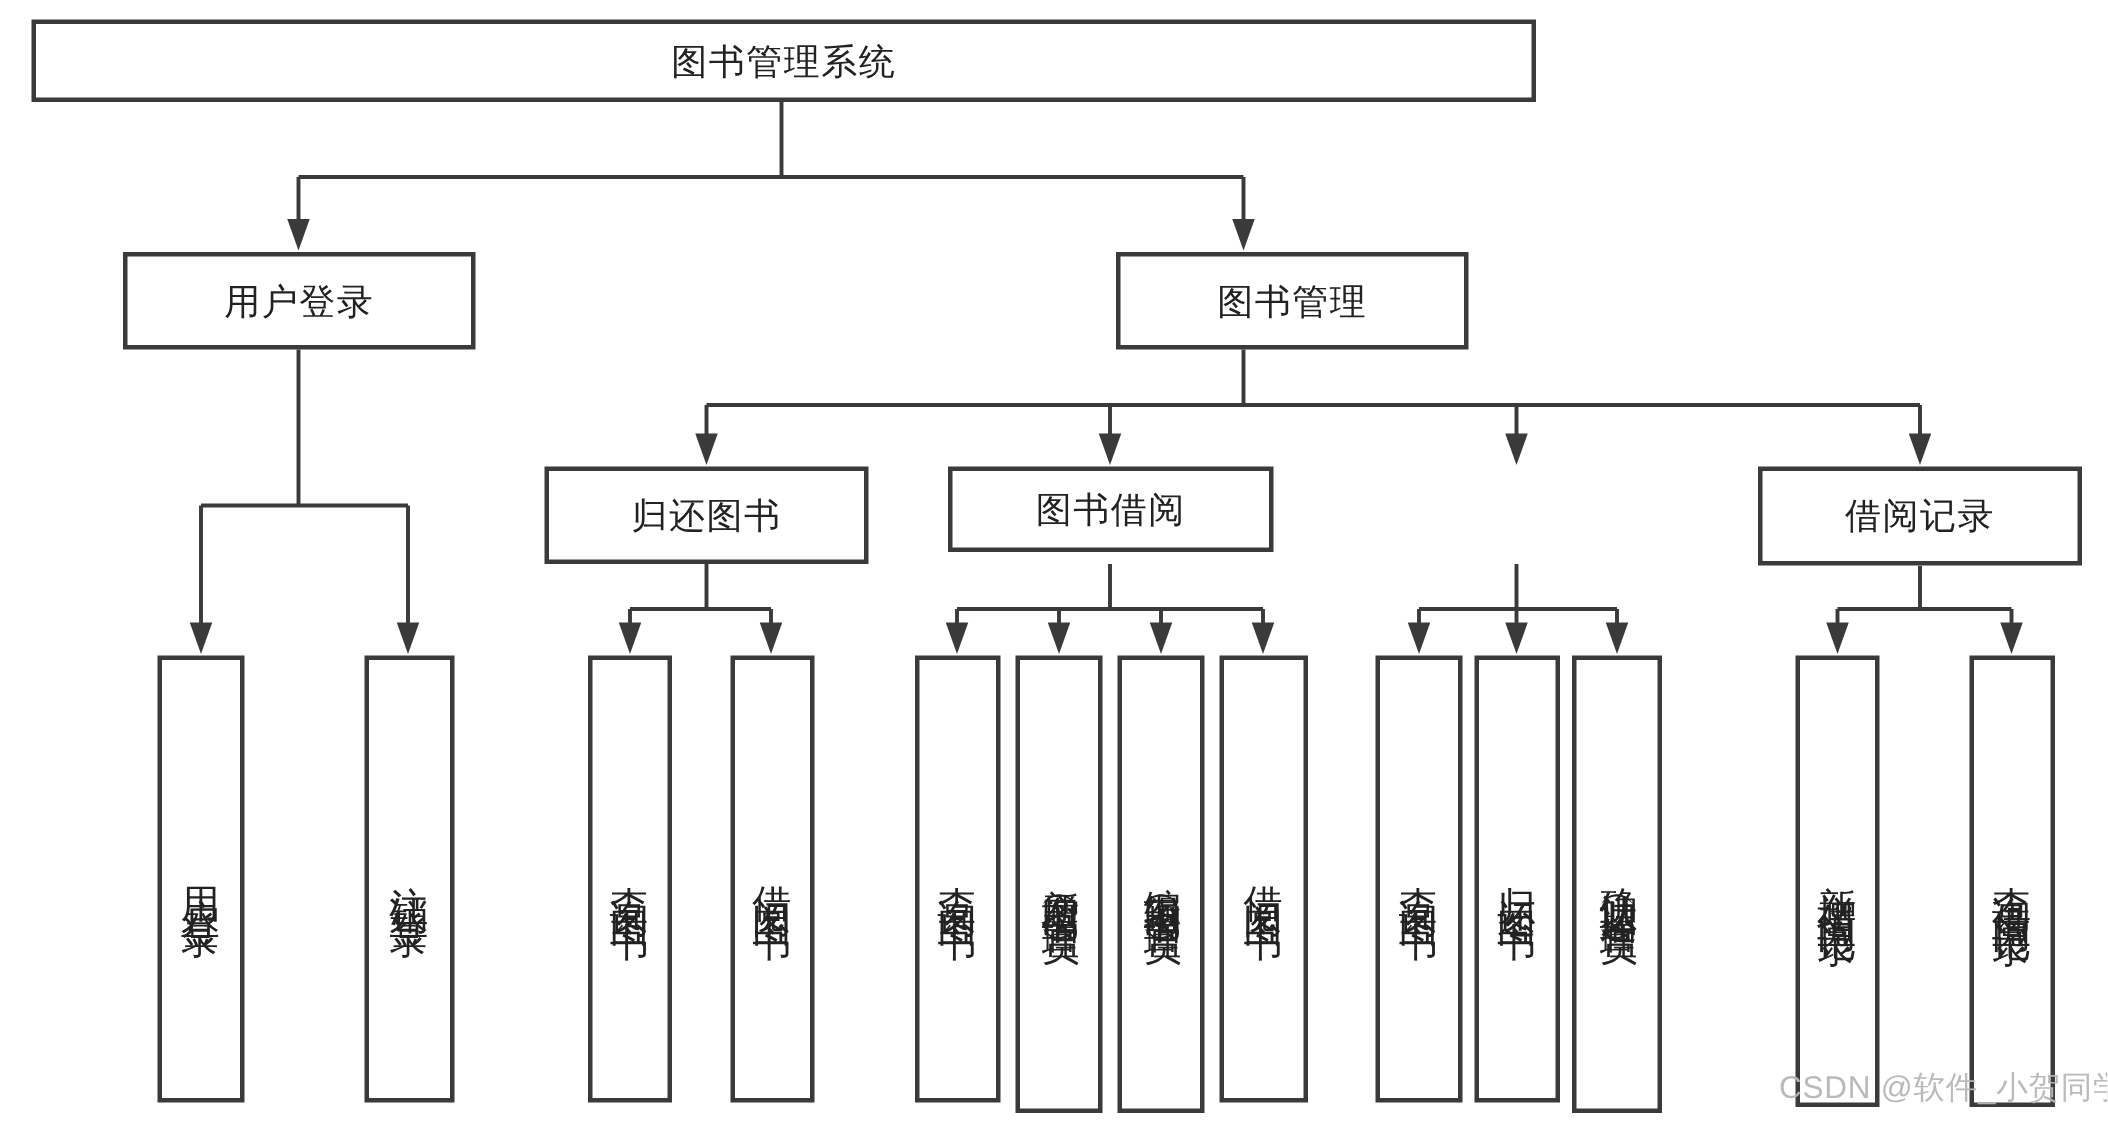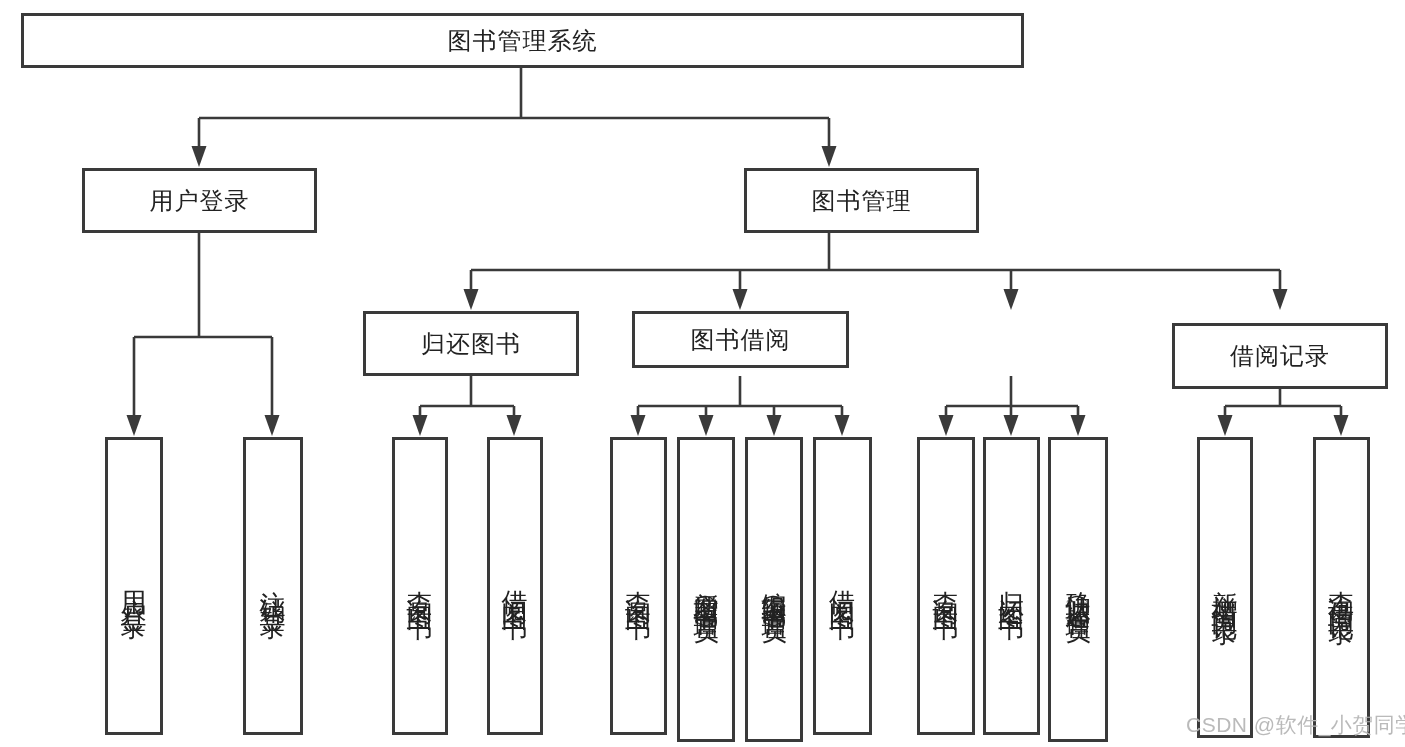--- a/index.html
+++ b/index.html
@@ -73,21 +73,21 @@
   <div class="node h" style="left:712px;top:168px;width:235px;height:65px;margin-left:32px;">
     <span>图书管理</span>
   </div>
 
   <div class="node h" style="left:363px;top:311px;width:216px;height:65px;">
     <span>归还图书</span>
   </div>
   <div class="node h" style="left:632px;top:311px;width:217px;height:57px;">
     <span>图书借阅</span>
   </div>
-  <div class="node h" style="left:1172px;top:311px;width:216px;height:66px;margin-top:12px;">
+  <div class="node h" style="left:1172px;top:311px;width:216px;height:66px;">
     <span>借阅记录</span>
   </div>
 
   <div class="node v" style="left:105px;top:437px;width:58px;height:298px;">
     <span>用户登录</span>
   </div>
   <div class="node v" style="left:243px;top:437px;width:60px;height:298px;">
     <span>注销登录</span>
   </div>
 

